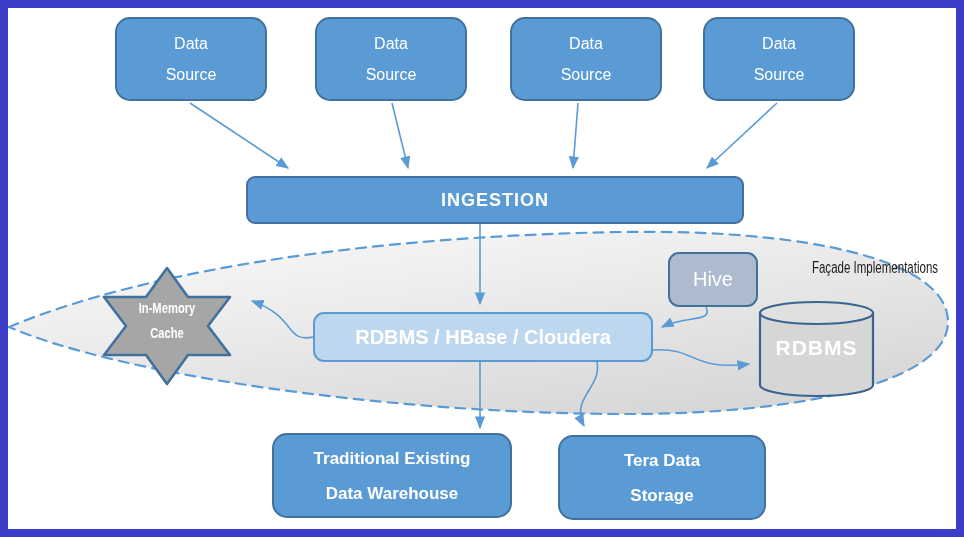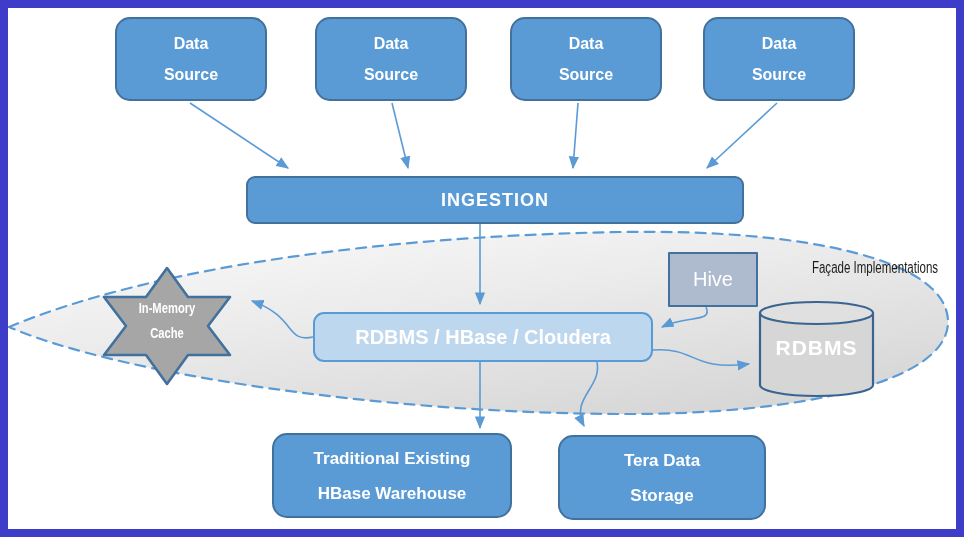--- a/index.html
+++ b/index.html
@@ -21,35 +21,35 @@
     position:absolute;
     display:flex;align-items:center;justify-content:center;
     text-align:center;color:#ffffff;
     box-sizing:border-box;
     white-space:pre-line;
     z-index:10;
   }
   .src{
     width:152px;height:84px;
     background:#5b9bd5;border:2px solid #41719c;border-radius:15px;
-    font-size:16px;font-weight:bold;line-height:31px;top:17px;
+    font-size:16px;font-weight:normal;line-height:31px;top:17px;
   }
   .ingestion{
     left:246px;top:176px;width:498px;height:48px;
     background:#5b9bd5;border:2px solid #41719c;border-radius:9px;
     font-size:18px;font-weight:bold;letter-spacing:1px;text-align:right;
   }
   .hdfs{
     left:313px;top:312px;width:340px;height:50px;
     background:#bdd7ee;border:2px solid #5b9bd5;border-radius:11px;
     font-size:20px;font-weight:600;
   }
   .hive{
     left:668px;top:252px;width:90px;height:55px;
-    background:#aebace;border:2.5px solid #41719c;border-radius:1px;
+    background:#aebace;border:2.5px solid #41719c;border-radius:11px;
     font-size:20px;
   }
   .bottom{
     background:#5b9bd5;border:2px solid #41719c;border-radius:15px;
     font-size:17px;font-weight:bold;line-height:35px;
   }
   .warehouse{left:272px;top:433px;width:240px;height:85px;}
   .teradata{left:558px;top:435px;width:208px;height:85px;}
   .cache-label{
     left:107px;top:296px;width:120px;
@@ -131,18 +131,18 @@
   <div class="node hive">Hive</div>
 
   <div class="node cache-label">In-Memory
 Cache</div>
 
   <div class="node rdbms-label">RDBMS</div>
 
   <div class="facade-label">Façade Implementations</div>
 
   <div class="node bottom warehouse">Traditional Existing
-HBase Warehouse</div>
+Data Warehouse</div>
   <div class="node bottom teradata">Tera Data
 Storage</div>
 
   <div id="frame"></div>
 </div>
 
 </body></html>

